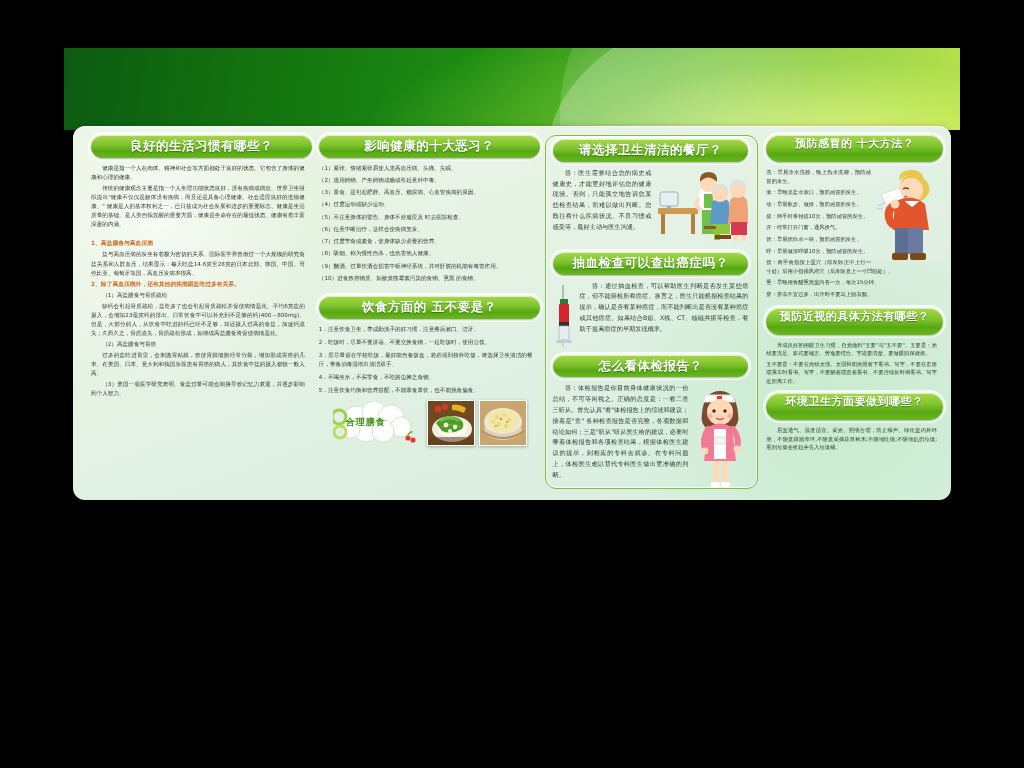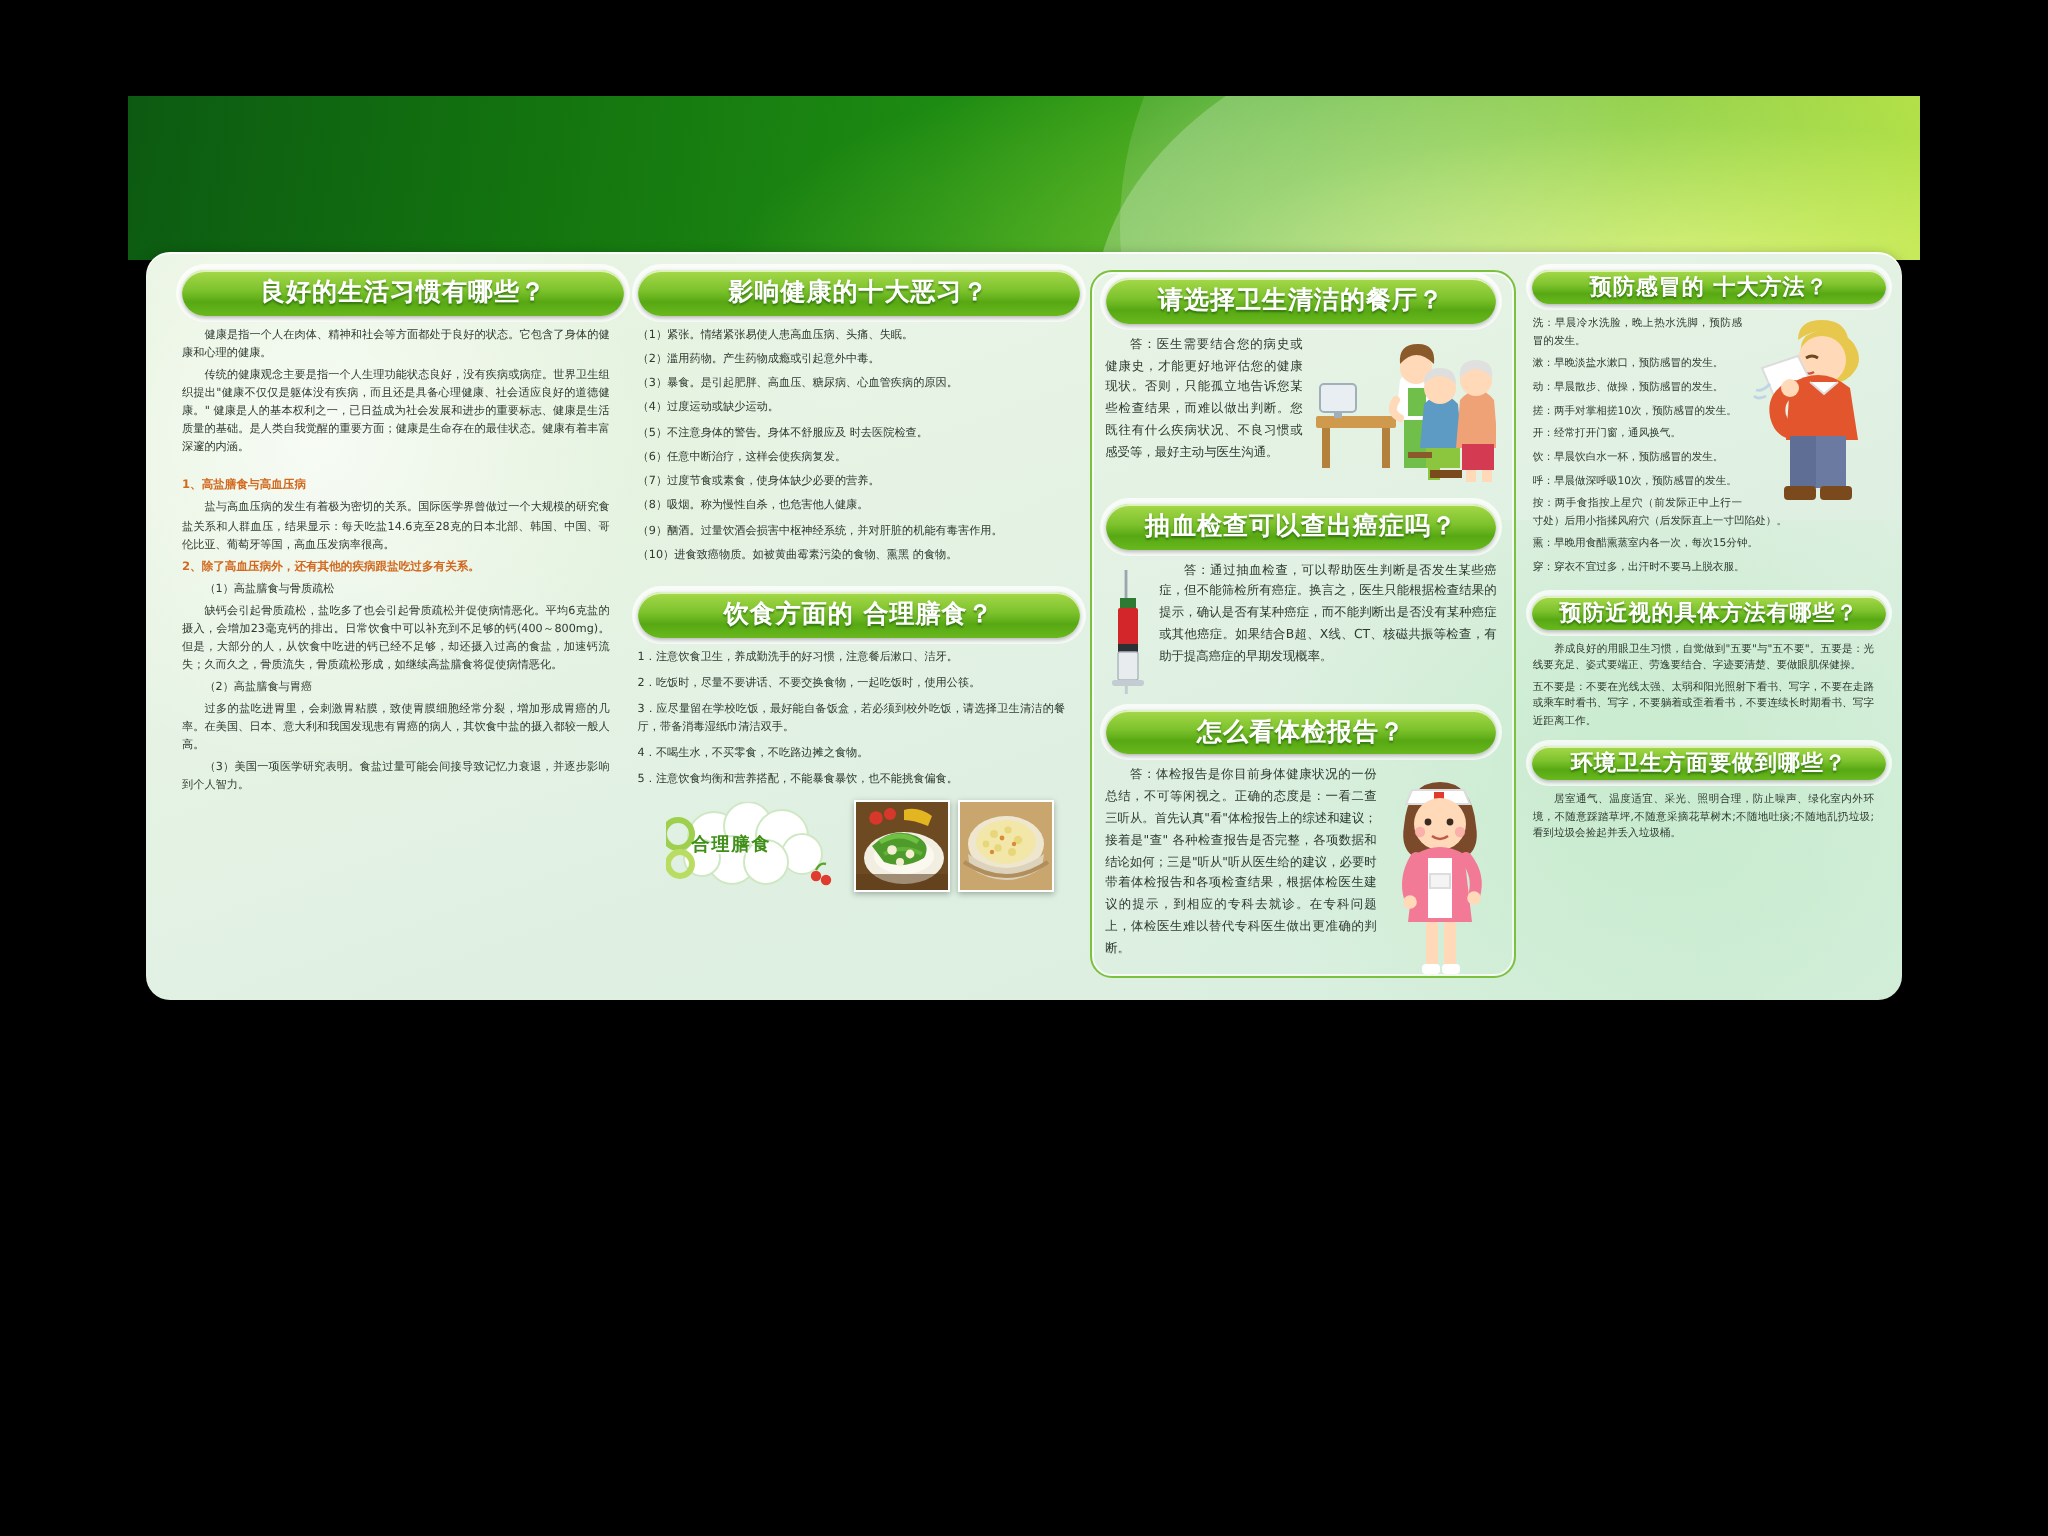--- a/index.html
+++ b/index.html
@@ -54,21 +54,21 @@
   .c3inner{position:relative;padding:6px 10px;z-index:2;}
 
   
   .pill{position:relative;display:block;margin:0 auto 6px;text-align:center;
     border-radius:14px;padding:4px 10px 5px;
     font-size:12.5px;font-weight:bold;color:#ffffff;letter-spacing:.5px;line-height:1.1;
     background:linear-gradient(180deg,#a7d94a 0%,#7cc22c 45%,#57a813 70%,#69b81e 100%);
     box-shadow:0 1px 2px rgba(0,0,0,.28), inset 0 1px 0 rgba(255,255,255,.65),
                0 0 0 3px rgba(255,255,255,.75);
     text-shadow:0 1px 1px rgba(30,90,10,.65);}
-  .pill.sm{font-size:11px;padding:3px 8px 2px;}
+  .pill.sm{font-size:11px;padding:3px 8px 12px;}
   .pill.wide{width:94%;}
 
   
   .txt{font-size:5.6px;line-height:1.62;color:#2e3a30;text-align:justify;
        font-family:"DejaVu Sans","Liberation Sans",sans-serif;}
   .txt p{margin:0 0 2px;}
   .indent{text-indent:2em;}
   .sub{color:#d2691e;font-weight:bold;font-size:5.8px;margin:3px 0 1px;}
   .txt.c3{font-size:6.2px;line-height:1.75;}
   .txt.c4{font-size:5.3px;line-height:1.6;}
@@ -144,21 +144,21 @@
             <p>（5）不注意身体的警告。身体不舒服应及 时去医院检查。</p>
             <p>（6）任意中断治疗，这样会使疾病复发。</p>
             <p>（7）过度节食或素食，使身体缺少必要的营养。</p>
             <p>（8）吸烟。称为慢性自杀，也危害他人健康。</p>
             <p>（9）酗酒。过量饮酒会损害中枢神经系统，并对肝脏的机能有毒害作用。</p>
             <p>（10）进食致癌物质。如被黄曲霉素污染的食物、熏黑 的食物。</p>
           </div>
 
           <div style="height:10px"></div>
 
-          <div class="pill wide">饮食方面的 合理膳食？</div>
+          <div class="pill wide">饮食方面的 五不要是？</div>
           <div class="txt notes">
             <p>1．注意饮食卫生，养成勤洗手的好习惯，注意餐后漱口、洁牙。</p>
             <p>2．吃饭时，尽量不要讲话、不要交换食物，一起吃饭时，使用公筷。</p>
             <p>3．应尽量留在学校吃饭，最好能自备饭盒，若必须到校外吃饭，请选择卫生清洁的餐厅，带备消毒湿纸巾清洁双手。</p>
             <p>4．不喝生水，不买零食，不吃路边摊之食物。</p>
             <p>5．注意饮食均衡和营养搭配，不能暴食暴饮，也不能挑食偏食。</p>
           </div>
 
           <div class="foods">
             <svg class="cloud" viewBox="0 0 86 44">

